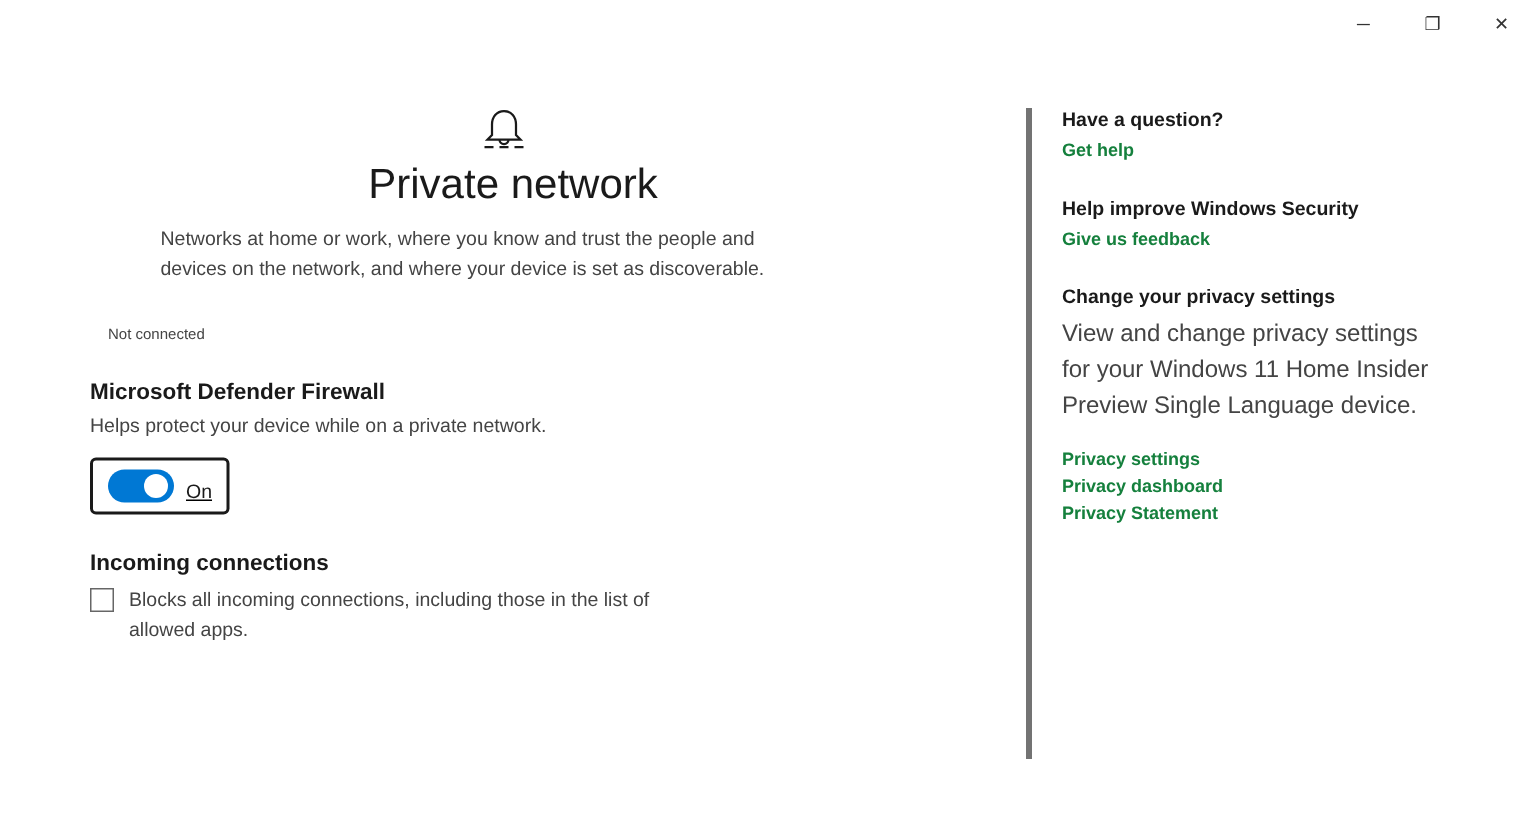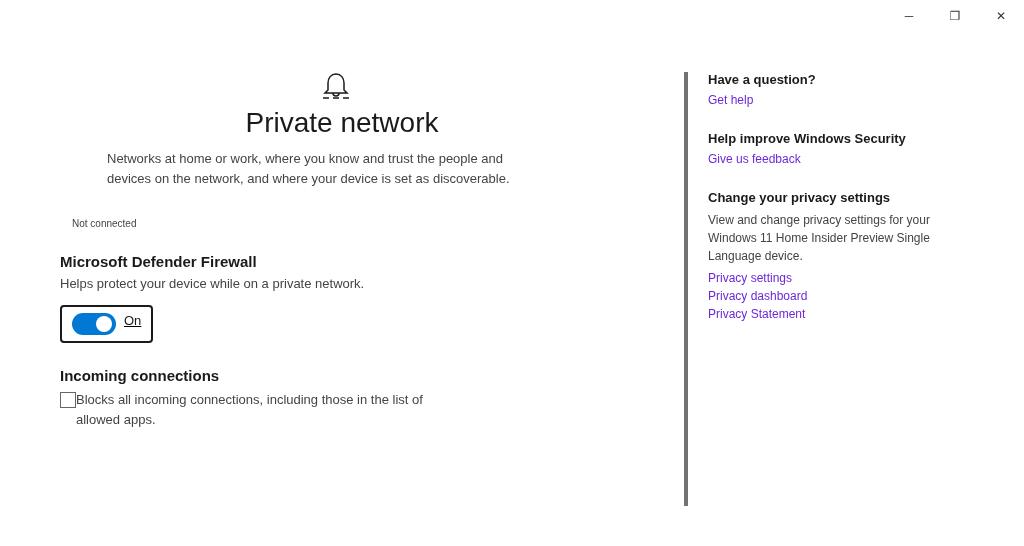--- a/index.html
+++ b/index.html
@@ -104,21 +104,21 @@
 
     .status-text {
       font-size: 10px;
       color: #444;
       margin-left: 12px;
     }
 
     
     .toggle-container {
       display: inline-flex;
-      align-items: flex-start;
+      align-items: flex-end;
       border: 2px solid #1a1a1a;
       border-radius: 4px;
       padding: 6px 10px;
       cursor: pointer;
       text-decoration: underline;
     }
 
     .toggle-switch {
       width: 44px;
       height: 22px;
@@ -141,20 +141,21 @@
     .toggle-label {
       font-size: 13px;
       color: #1a1a1a;
       font-weight: 500;
     }
 
     
     .checkbox-container {
       display: flex;
       align-items: flex-start;
+      gap: 10px;
     }
 
     .checkbox {
       width: 16px;
       height: 16px;
       border: 1.5px solid #666;
       background: white;
       flex-shrink: 0;
       margin-top: 2px;
     }
@@ -172,33 +173,34 @@
     }
 
     .right-section-title {
       font-size: 13px;
       font-weight: 600;
       color: #1a1a1a;
       margin-bottom: 6px;
     }
 
     .right-section-text {
-      font-size: 12px;
+      font-size: 16px;
       color: #444;
       line-height: 1.5;
-      margin-bottom: 6px;
+      margin-bottom: 16px;
     }
 
     .link {
       font-size: 12px;
-      color: #6d28d9;
+      color: #15803d;
       cursor: pointer;
       display: block;
       margin-bottom: 4px;
       text-decoration: none;
+      font-weight: bold;
     }
   </style>
 </head>
 <body>
 
 <div class="title-bar">
   <button class="title-bar-btn">─</button>
   <button class="title-bar-btn">❐</button>
   <button class="title-bar-btn close">✕</button>
 </div>

